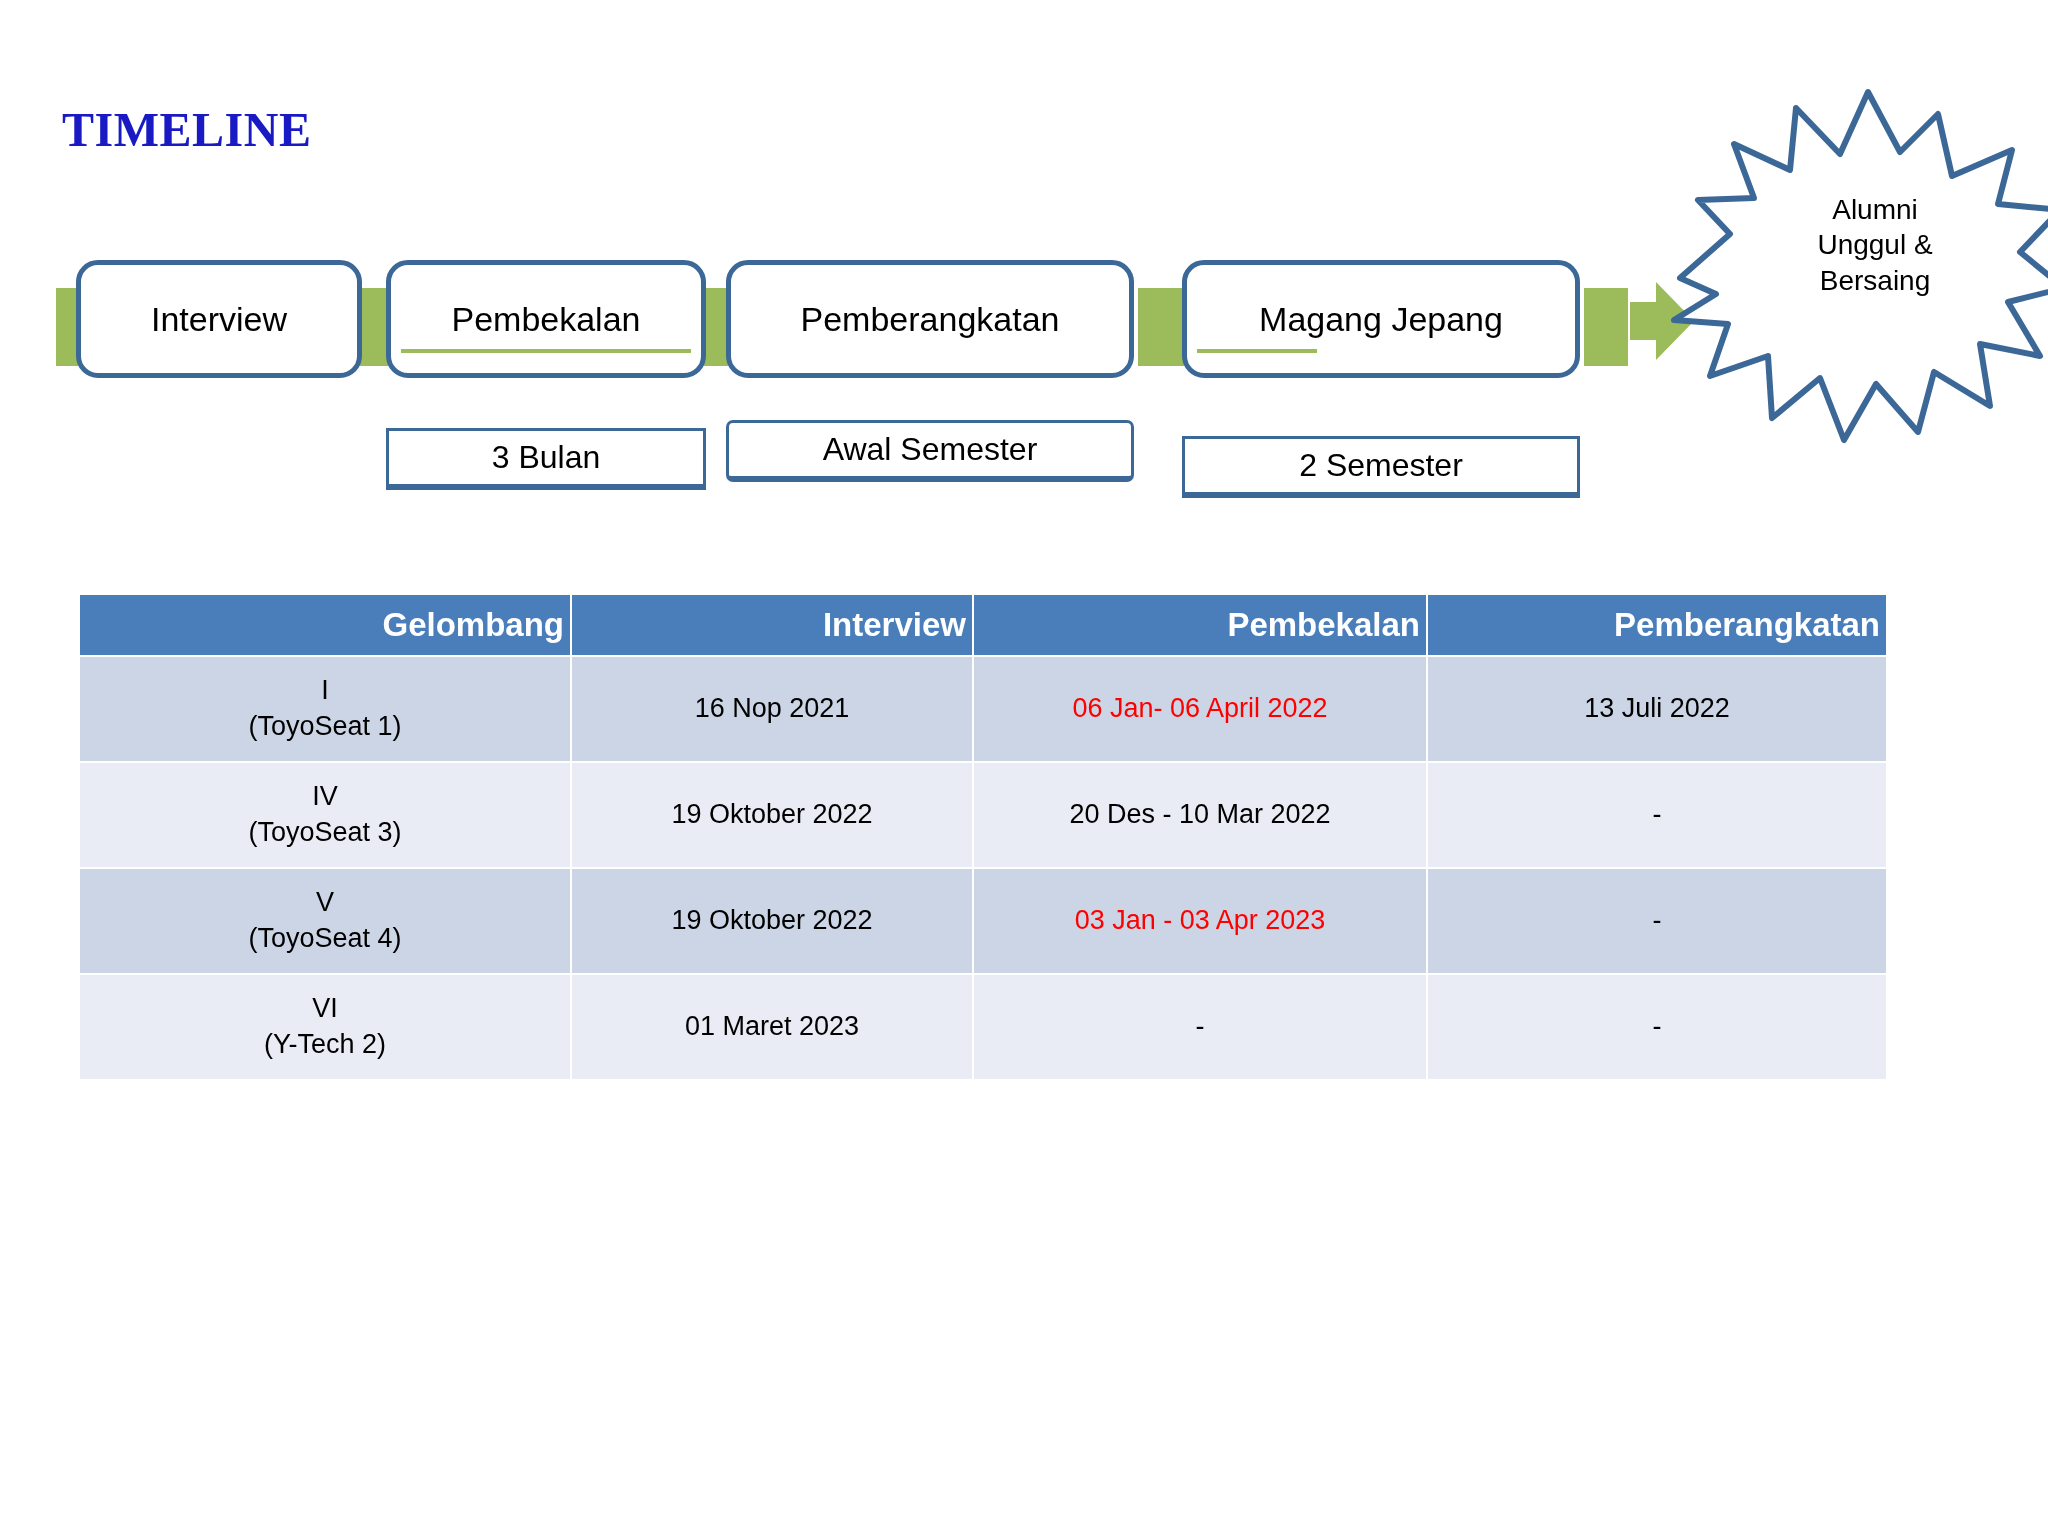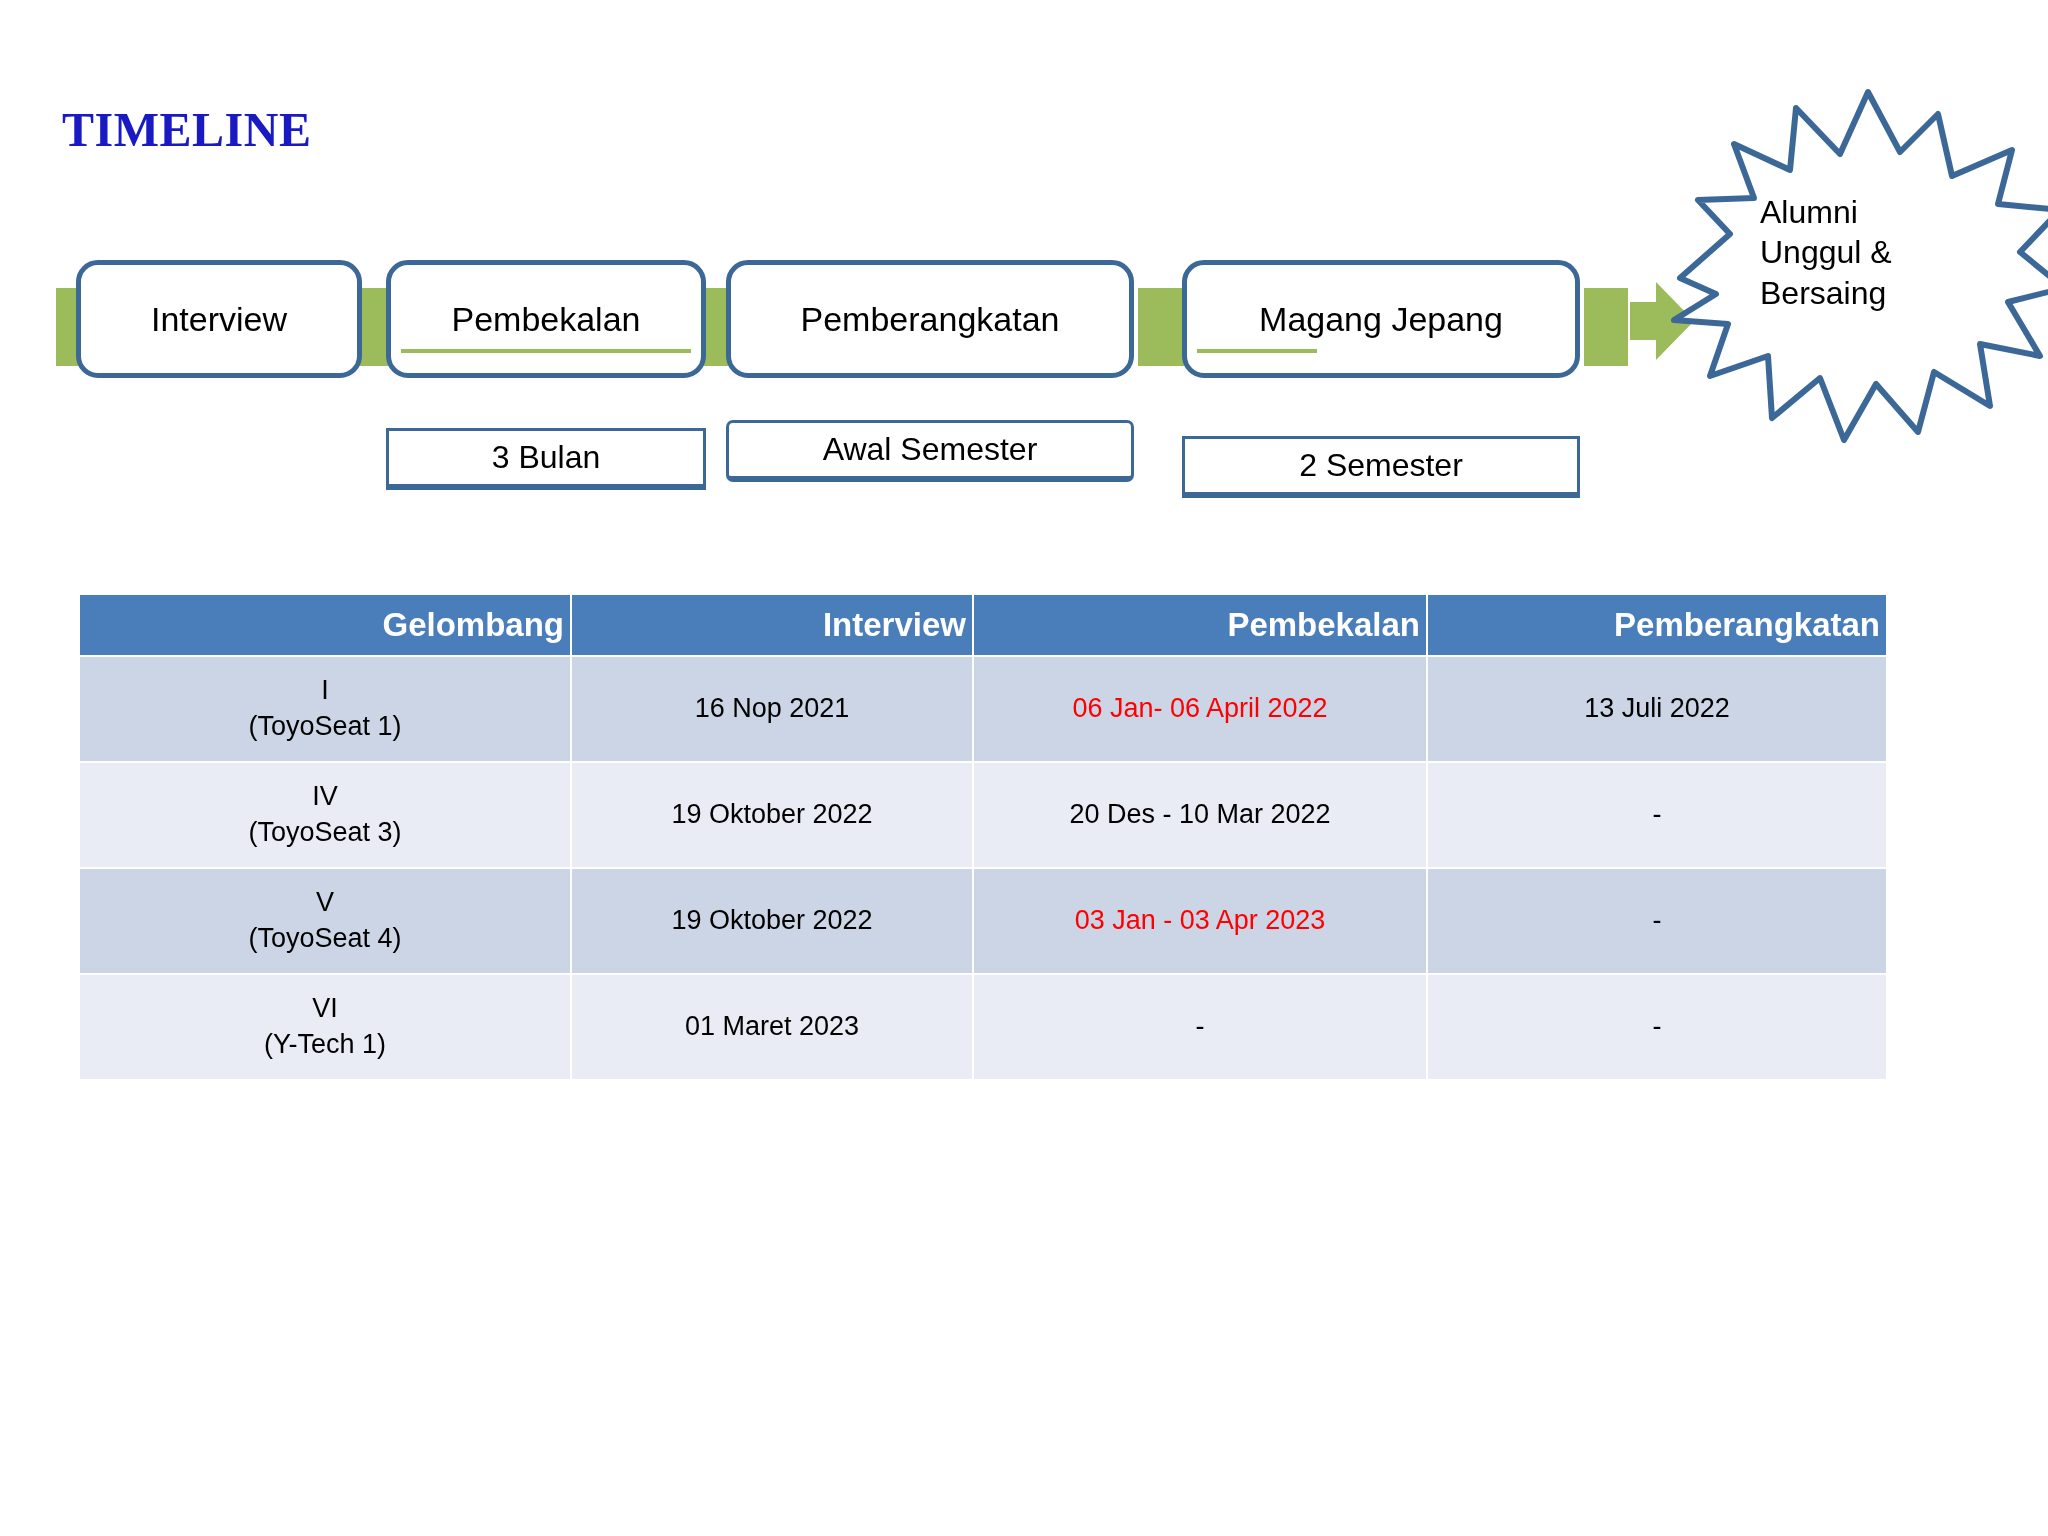--- a/index.html
+++ b/index.html
@@ -111,27 +111,27 @@
     width: 400px;
     height: 360px;
   }
   #starburst svg {
     position: absolute;
     left: 0;
     top: 0;
   }
   #starburst .burst-text {
     position: absolute;
-    left: 92px;
+    left: 82px;
     top: 104px;
     width: 250px;
-    font-size: 32px;
+    font-size: 28px;
     line-height: 1.26;
     color: #000000;
-    text-align: left;
+    text-align: center;
   }
 
   
   .duration-box {
     position: absolute;
     height: 62px;
     border: 3px solid #3c6898;
     border-bottom-width: 6px;
     background: #ffffff;
     box-sizing: border-box;
@@ -284,20 +284,20 @@
           <span class="gel-main">V</span>
           <span class="gel-sub">(ToyoSeat 4)</span>
         </td>
         <td>19 Oktober 2022</td>
         <td class="red">03 Jan - 03 Apr 2023</td>
         <td>-</td>
       </tr>
       <tr class="row-even">
         <td>
           <span class="gel-main">VI</span>
-          <span class="gel-sub">(Y-Tech 1)</span>
+          <span class="gel-sub">(Y-Tech 2)</span>
         </td>
         <td>01 Maret 2023</td>
         <td>-</td>
         <td>-</td>
       </tr>
     </tbody>
 </table>
 
 </body></html>

